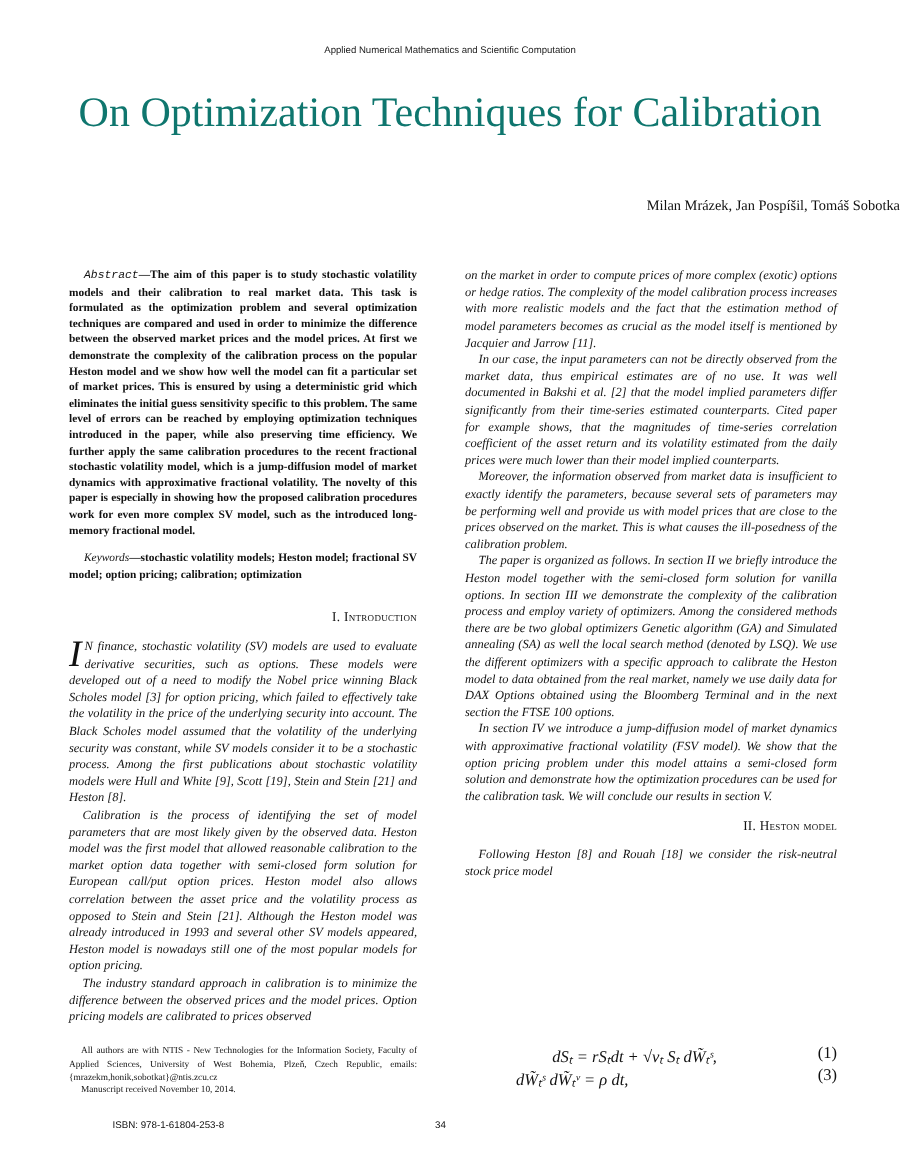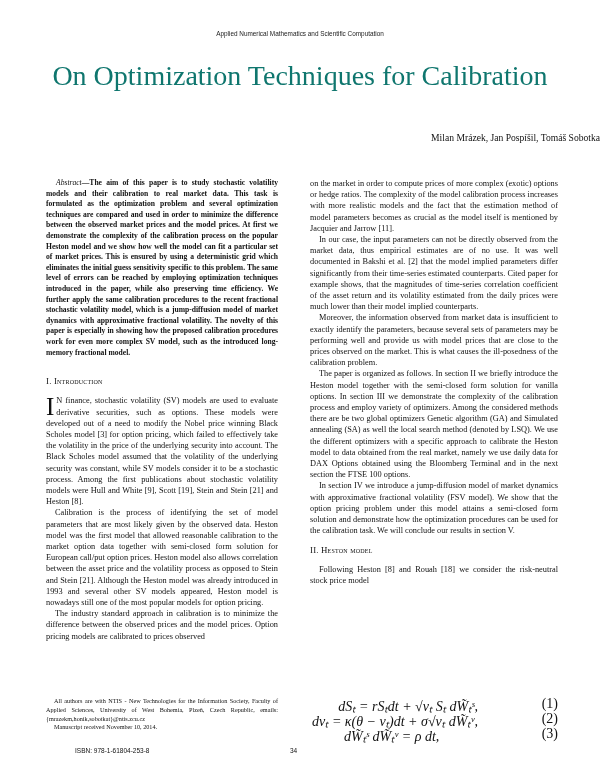--- a/index.html
+++ b/index.html
@@ -4,51 +4,52 @@
 <style>
   html, body { margin: 0; padding: 0; background: #ffffff; }
   body { width: 600px; height: 776px; position: relative; overflow: hidden; color: #111; font-family: "Liberation Serif", serif; }
   .running-head { position: absolute; top: 30px; left: 0; width: 600px; text-align: center; font-family: "Liberation Sans", sans-serif; font-size: 6.4px; color: #222; }
   .title { position: absolute; top: 62px; left: 0; width: 600px; text-align: center; font-size: 28px; line-height: 28px; font-weight: normal; margin: 0; color: #0f766e; }
   .authors { position: absolute; top: 132px; left: 0; width: 600px; text-align: right; font-size: 9.6px; }
   .col { position: absolute; top: 178px; width: 232px; font-size: 8.3px; line-height: 11.2px; text-align: justify; }
   .col.left { left: 46px; }
   .col.right { left: 310px; width: 248px; }
   .abstract { font-weight: bold; font-size: 7.6px; line-height: 10.6px; text-indent: 10px; margin: 0; }
-  .abstract .lead { font-style: italic; font-weight: normal; }
+  .abstract .lead { font-style: italic; font-weight: normal; font-family: Liberation Mono, monospace; }
   .keywords { font-weight: bold; font-size: 7.6px; line-height: 10.6px; text-indent: 10px; margin: 8px 0 0 0; }
   .keywords .lead { font-style: italic; font-weight: normal; }
-  .section-head { text-align: left; font-size: 8.8px; margin: 18px 0 8px 0; font-variant: small-caps; letter-spacing: 0.2px; }
-  p.para { margin: 0; text-indent: 9px; }
+  .section-head { text-align: right; font-size: 8.8px; margin: 18px 0 8px 0; font-variant: small-caps; letter-spacing: 0.2px; }
+  p.para { margin: 0; text-indent: 9px; font-style: italic; }
   p.para.first { text-indent: 0; }
   .dropcap { float: left; font-size: 25px; line-height: 20px; margin: 2px 2px 0 0; }
   .footnote { position: absolute; left: 46px; top: 697px; width: 232px; font-size: 6.2px; line-height: 8.8px; text-align: justify; }
   .footnote p { margin: 0; text-indent: 8px; }
   .footer-isbn { position: absolute; top: 747px; left: 75px; font-family: "Liberation Sans", sans-serif; font-size: 6.5px; }
   .footer-page { position: absolute; top: 747px; left: 290px; font-family: "Liberation Sans", sans-serif; font-size: 6.5px; }
   .equations { position: absolute; top: 696px; left: 310px; width: 248px; }
-  .eq { position: relative; height: 15px; font-size: 14px; font-style: italic; }
+  .eq { position: relative; height: 15px; font-size: 11px; font-style: italic; }
   .eq .expr { position: absolute; right: 80px; white-space: nowrap; }
   .eq .num { position: absolute; right: 0; font-style: normal; }
   .eq.e3 .expr { right: auto; left: 34px; }
   .right .para + .section-head { margin-top: 8px; }
 </style>
 </head>
 <body>
 
 <div class="running-head">Applied Numerical Mathematics and Scientific Computation</div>
 
 <h1 class="title">
   <span>On Optimization Techniques for Calibration</span><br>
 </h1>
 
 <div class="authors">Milan Mrázek, Jan Pospíšil, Tomáš Sobotka</div>
 
 <div class="col left">
   <p class="abstract"><span class="lead">Abstract</span><span>—The aim of this paper is to study stochastic volatility models and their calibration to real market data. This task is formulated as the optimization problem and several optimization techniques are compared and used in order to minimize the difference between the observed market prices and the model prices. At first we demonstrate the complexity of the calibration process on the popular Heston model and we show how well the model can fit a particular set of market prices. This is ensured by using a deterministic grid which eliminates the initial guess sensitivity specific to this problem. The same level of errors can be reached by employing optimization techniques introduced in the paper, while also preserving time efficiency. We further apply the same calibration procedures to the recent fractional stochastic volatility model, which is a jump-diffusion model of market dynamics with approximative fractional volatility. The novelty of this paper is especially in showing how the proposed calibration procedures work for even more complex SV model, such as the introduced long-memory fractional model.</span></p>
+  <p class="keywords"><span class="lead">Keywords</span><span>—stochastic volatility models; Heston model; fractional SV model; option pricing; calibration; optimization</span></p>
 
   <div class="section-head">I. Introduction</div>
 
   <p class="para first"><span class="dropcap">I</span><span>N finance, stochastic volatility (SV) models are used to evaluate derivative securities, such as options. These models were developed out of a need to modify the Nobel price winning Black Scholes model [3] for option pricing, which failed to effectively take the volatility in the price of the underlying security into account. The Black Scholes model assumed that the volatility of the underlying security was constant, while SV models consider it to be a stochastic process. Among the first publications about stochastic volatility models were Hull and White [9], Scott [19], Stein and Stein [21] and Heston [8].</span></p>
   <p class="para">Calibration is the process of identifying the set of model parameters that are most likely given by the observed data. Heston model was the first model that allowed reasonable calibration to the market option data together with semi-closed form solution for European call/put option prices. Heston model also allows correlation between the asset price and the volatility process as opposed to Stein and Stein [21]. Although the Heston model was already introduced in 1993 and several other SV models appeared, Heston model is nowadays still one of the most popular models for option pricing.</p>
   <p class="para">The industry standard approach in calibration is to minimize the difference between the observed prices and the model prices. Option pricing models are calibrated to prices observed</p>
 </div>
 
 <div class="footnote">
   <p>All authors are with NTIS - New Technologies for the Information Society, Faculty of Applied Sciences, University of West Bohemia, Plzeň, Czech Republic, emails: {mrazekm,honik,sobotkat}@ntis.zcu.cz</p>
@@ -64,24 +65,20 @@
 
   <div class="section-head">II. Heston model</div>
   <p class="para">Following Heston [8] and Rouah [18] we consider the risk-neutral stock price model</p>
 </div>
 
 <div class="equations">
   <div class="eq e1">
     <span class="expr">dSₜ = rSₜdt + √vₜ Sₜ dW̃ₜˢ,</span>
     <span class="num">(1)</span>
   </div>
-  <div class="eq e2">
-    <span class="expr">dvₜ = κ(θ − vₜ)dt + σ√vₜ dW̃ₜᵛ,</span>
-    <span class="num">(2)</span>
-  </div>
   <div class="eq e3">
     <span class="expr">dW̃ₜˢ dW̃ₜᵛ = ρ dt,</span>
     <span class="num">(3)</span>
   </div>
 </div>
 
 <div class="footer-isbn">ISBN: 978-1-61804-253-8</div>
 <div class="footer-page">34</div>
 
 </body></html>

